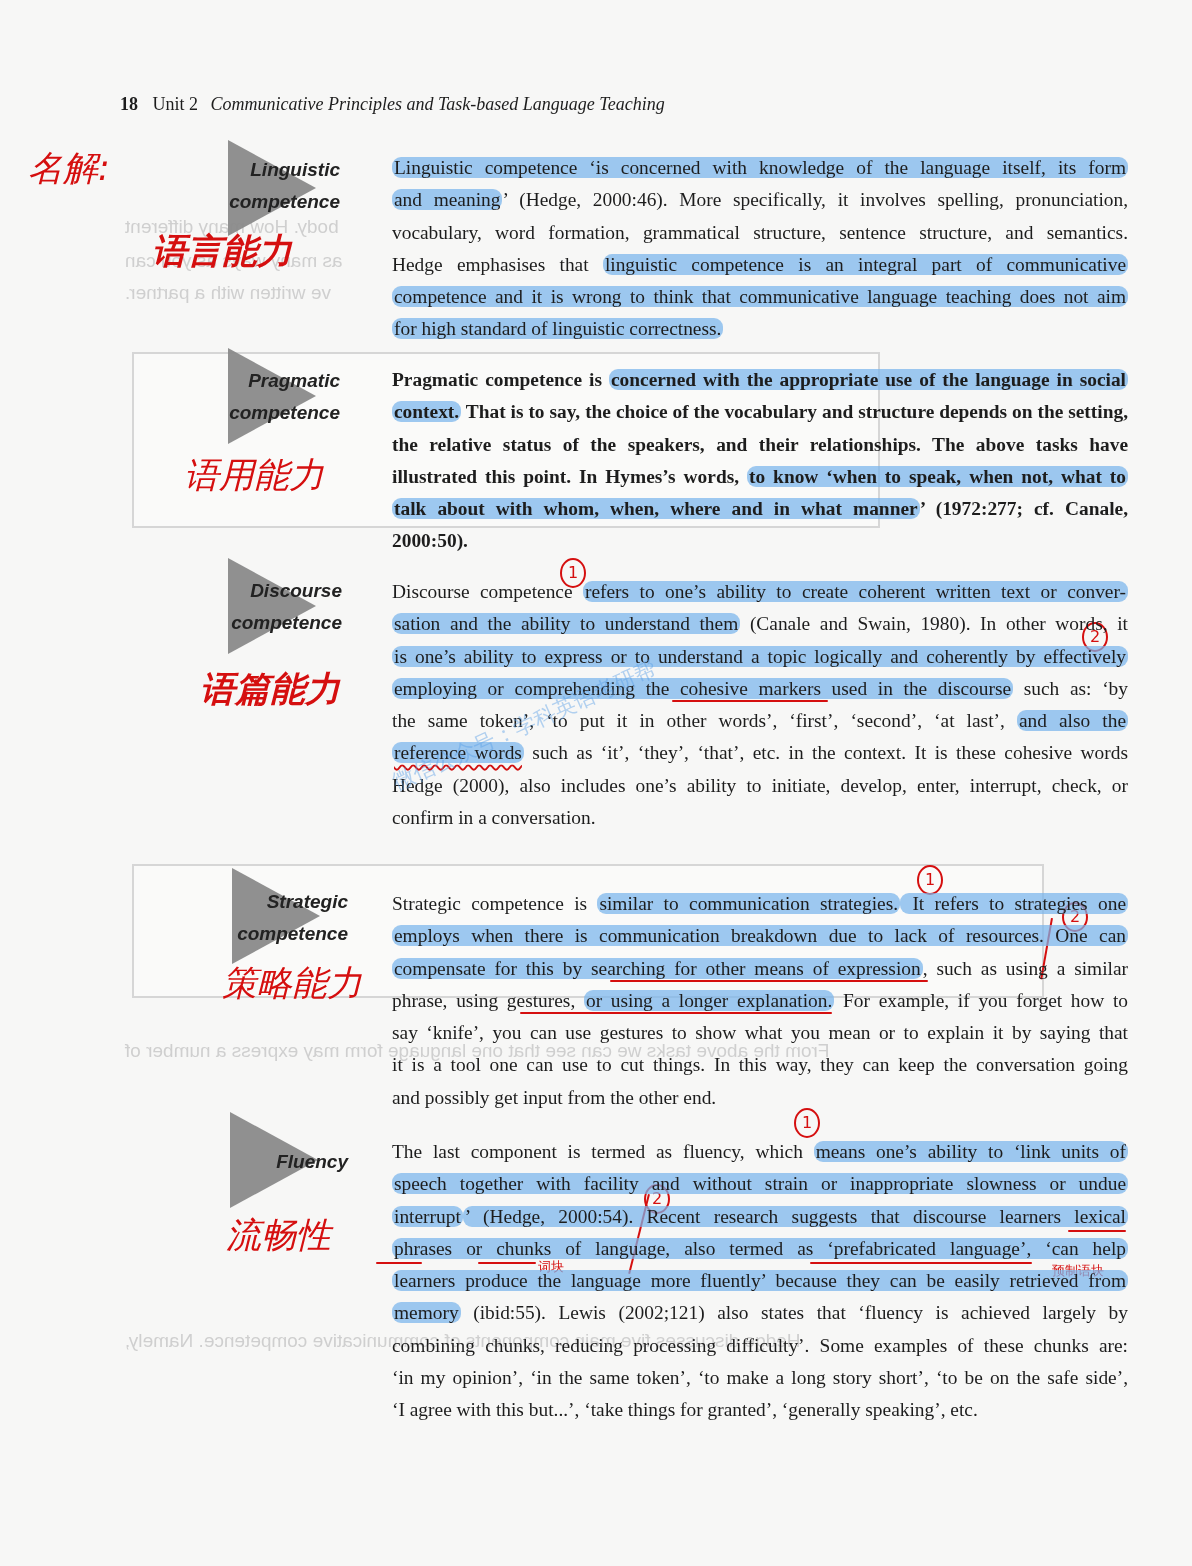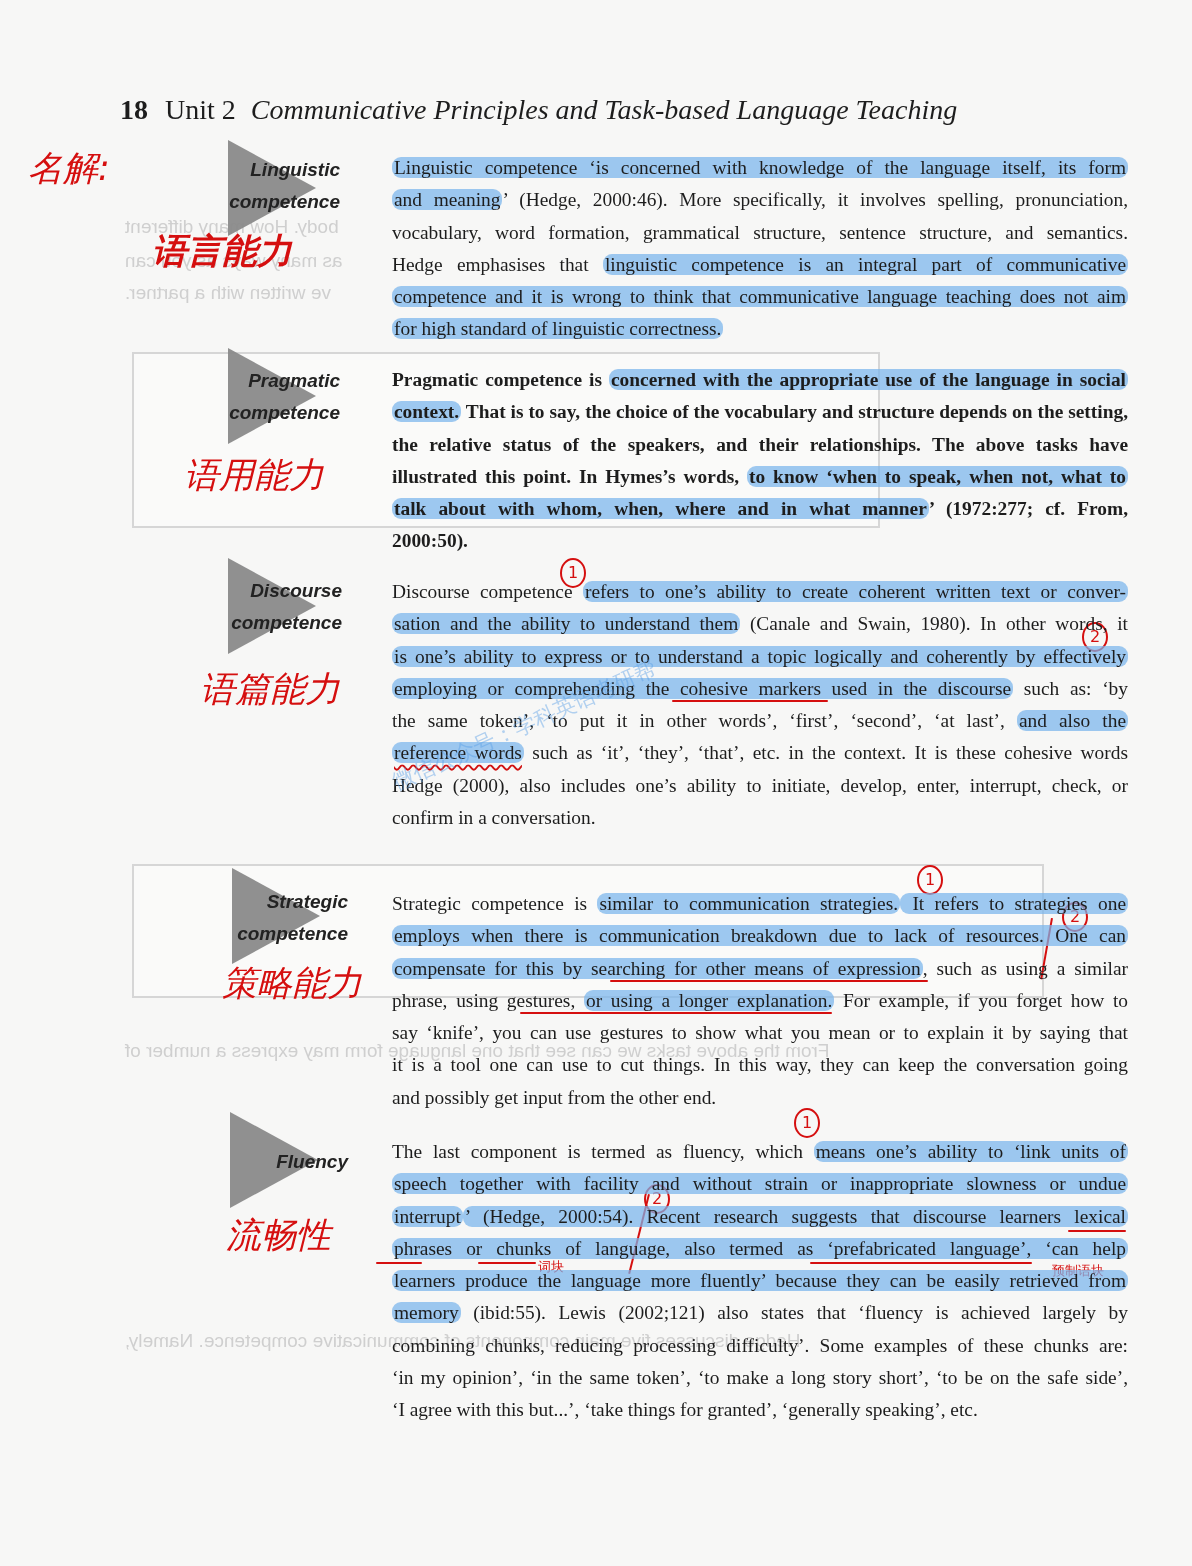--- a/index.html
+++ b/index.html
@@ -1,19 +1,19 @@
 <!DOCTYPE html>
 <html><head>
   <meta charset="utf-8">
   <style>
     html, body { margin:0; padding:0; }
     body { width:1192px; height:1566px; background:#f7f7f6; position:relative; overflow:hidden;
            font-family:"Liberation Serif","DejaVu Serif",serif; color:#1d1d1d; }
     .page { position:absolute; left:0; top:0; width:1192px; height:1566px; }
-    .header { position:absolute; left:120px; top:94px; font-size:28px; white-space:nowrap; }
+    .header { position:absolute; left:120px; top:94px; font-size:18px; white-space:nowrap; }
     .header .num { font-weight:bold; margin-right:10px; }
     .header .unit { margin-right:8px; }
     .header .title { font-style:italic; }
 
     .bleed-box { position:absolute; border:2px solid #d6d6d6; background:rgba(255,255,255,0.35); }
     .bleed-text { position:absolute; font-family:"Liberation Sans","DejaVu Sans",sans-serif; color:#cfcfcf;
                   font-size:19px; transform:scaleX(-1); white-space:nowrap; }
 
     .tri { position:absolute; width:0; height:0; border-top:48px solid transparent; border-bottom:48px solid transparent;
            border-left:88px solid #8a8a8a; opacity:0.95; }
@@ -79,30 +79,30 @@
     <div>Pragmatic</div>
     <div>competence</div>
   </div>
   <div class="ann big" style="left:184px;top:452px;">语用能力</div>
 
   <div class="para" style="top:364px;font-weight:bold;">
     <div class="line"><span>Pragmatic competence is </span><span class="hl">concerned with the appropriate use of the language in social</span></div>
     <div class="line"><span class="hl">context.</span><span> That is to say, the choice of the vocabulary and structure depends on the setting,</span></div>
     <div class="line"><span>the relative status of the speakers, and their relationships. The above tasks have</span></div>
     <div class="line"><span>illustrated this point. In Hymes’s words, </span><span class="hl">to know  ‘when to speak, when not, what to</span></div>
-    <div class="line"><span class="hl">talk about with whom, when, where and in what manner</span><span>’ (1972:277; cf. From,</span></div>
+    <div class="line"><span class="hl">talk about with whom, when, where and in what manner</span><span>’ (1972:277; cf. Canale,</span></div>
     <div class="line last"><span>2000:50).</span></div>
   </div>
 
   <div class="tri" style="left:228px;top:558px;"></div>
   <div class="label" style="right:850px;top:575px;">
     <div>Discourse</div>
     <div>competence</div>
   </div>
-  <div class="ann big" style="left:200px;top:666px;">语篇能力</div>
+  <div class="ann big" style="left:200px;top:666px;font-weight:bold;">语篇能力</div>
   <div class="circ" style="left:560px;top:558px;">1</div>
   <div class="circ" style="left:1082px;top:622px;">2</div>
 
   <div class="para" style="top:576px;">
     <div class="line"><span>Discourse competence </span><span class="hl">refers to one’s ability to create coherent written text or conver-</span></div>
     <div class="line"><span class="hl">sation and the ability to understand them</span><span> (Canale and Swain, 1980). In other words, it</span></div>
     <div class="line"><span class="hl">is one’s ability to express or to understand a topic logically and coherently by effectively</span></div>
     <div class="line"><span class="hl">employing or comprehending the cohesive markers used in the discourse</span><span> such as: ‘by</span></div>
     <div class="line"><span>the same token’, ‘to put it in other words’, ‘first’, ‘second’, ‘at last’, </span><span class="hl">and also the</span></div>
     <div class="line"><span class="hl ul">reference words</span><span> such as ‘it’, ‘they’, ‘that’, etc. in the context. It is these cohesive words</span></div>

